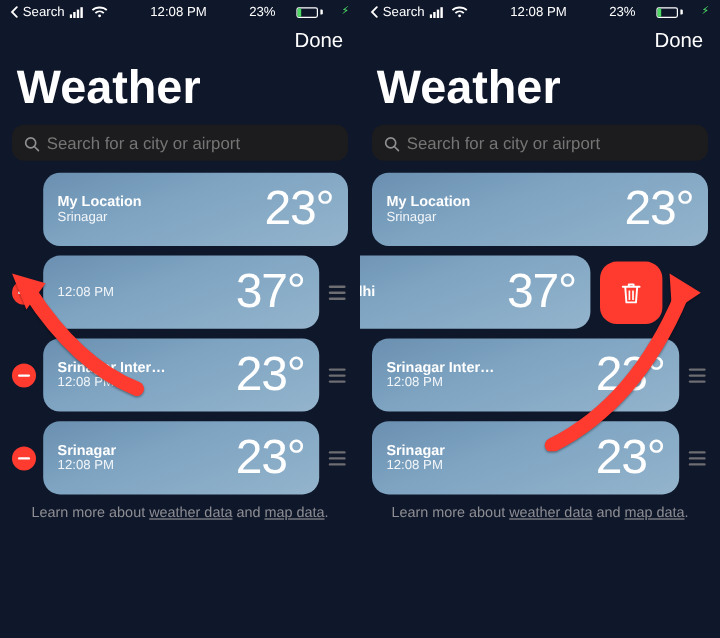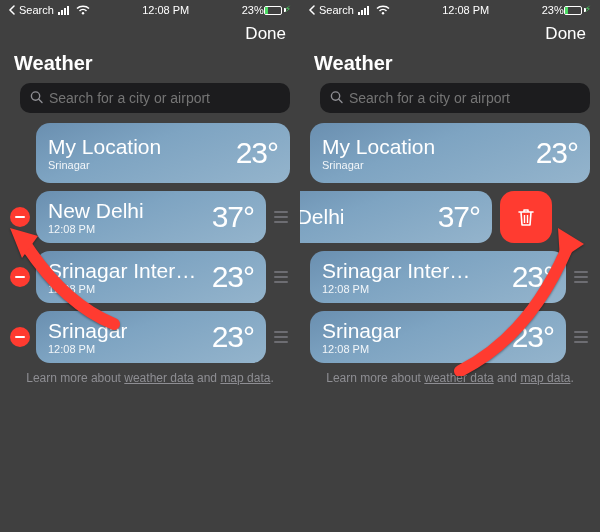--- a/index.html
+++ b/index.html
@@ -12,35 +12,35 @@
   }
   .stage {
     display: flex;
     width: 600px;
     height: 532px;
     background: #fff;
   }
   .phone {
     width: 300px;
     height: 532px;
-    background: #404040;
+    background: #0f172a;
     color: #fff;
     position: relative;
     overflow: hidden;
   }
   .status-bar {
     display: flex;
     align-items: center;
     justify-content: space-between;
     font-size: 11px;
     padding: 4px 8px 2px 8px;
     font-weight: 500;
   }
   .status-left { display: flex; align-items: center; gap: 4px; }
-  .status-right { display: flex; gap: 0; }
+  .status-right { display: flex; gap: 17px; }
   .signal-icon, .wifi-icon { display: inline-flex; }
   .battery {
     display: inline-flex;
     align-items: center;
     gap: 2px;
   }
   .battery-body {
     width: 18px; height: 9px;
     border: 1px solid #fff;
     border-radius: 2px;
@@ -58,30 +58,30 @@
   .done-row {
     text-align: right;
     padding: 6px 14px 6px 14px;
   }
   .done-btn {
     color: #fff;
     font-size: 17px;
     font-weight: 500;
   }
   .title {
-    font-size: 20px;
+    font-size: 39px;
     font-weight: 700;
     padding: 2px 14px 8px 14px;
   }
   .search {
-    margin: 0 10px 10px 20px;
+    margin: 0 10px 10px 10px;
     background: #1c1c1e;
     border-radius: 10px;
     display: flex;
-    align-items: flex-start;
+    align-items: flex-end;
     padding: 7px 10px;
     gap: 6px;
   }
   .search input {
     background: transparent;
     border: none;
     outline: none;
     color: #8e8e93;
     font-size: 14px;
     width: 100%;
@@ -115,23 +115,23 @@
     display: flex;
     align-items: center;
     justify-content: space-between;
     min-height: 52px;
     color: #fff;
     position: relative;
     overflow: hidden;
   }
   .card.tall { min-height: 60px; }
   .card-left { display:flex; flex-direction:column; }
-  .loc-name { font-size: 21px; font-weight: 400; line-height:1.1; white-space:nowrap; overflow:hidden; text-overflow:ellipsis; max-width:150px;}
+  .loc-name { font-size: 12px; font-weight: 700; line-height:1.1; white-space:nowrap; overflow:hidden; text-overflow:ellipsis; max-width:150px;}
   .loc-sub { font-size: 11px; opacity: .9; }
-  .temp { font-size: 30px; font-weight: 300; letter-spacing: -1px; }
+  .temp { font-size: 40px; font-weight: 300; letter-spacing: -1px; }
   .grip {
     width: 18px;
     flex-shrink: 0;
     margin-left: 6px;
     display: flex;
     flex-direction: column;
     gap: 3px;
     align-items: center;
     justify-content: center;
   }
@@ -238,21 +238,20 @@
           <div class="temp">23°</div>
         </div>
       </div>
 
       <div class="row">
         <div class="minus">
             <div class="minus-bar"></div>
           </div>
         <div class="card">
           <div class="card-left">
-            <div class="loc-name">New Delhi</div>
             <div class="loc-sub">12:08 PM</div>
           </div>
           <div class="temp">37°</div>
         </div>
         <div class="grip">
             <span></span>
             <span></span>
             <span></span>
           </div>
       </div>

